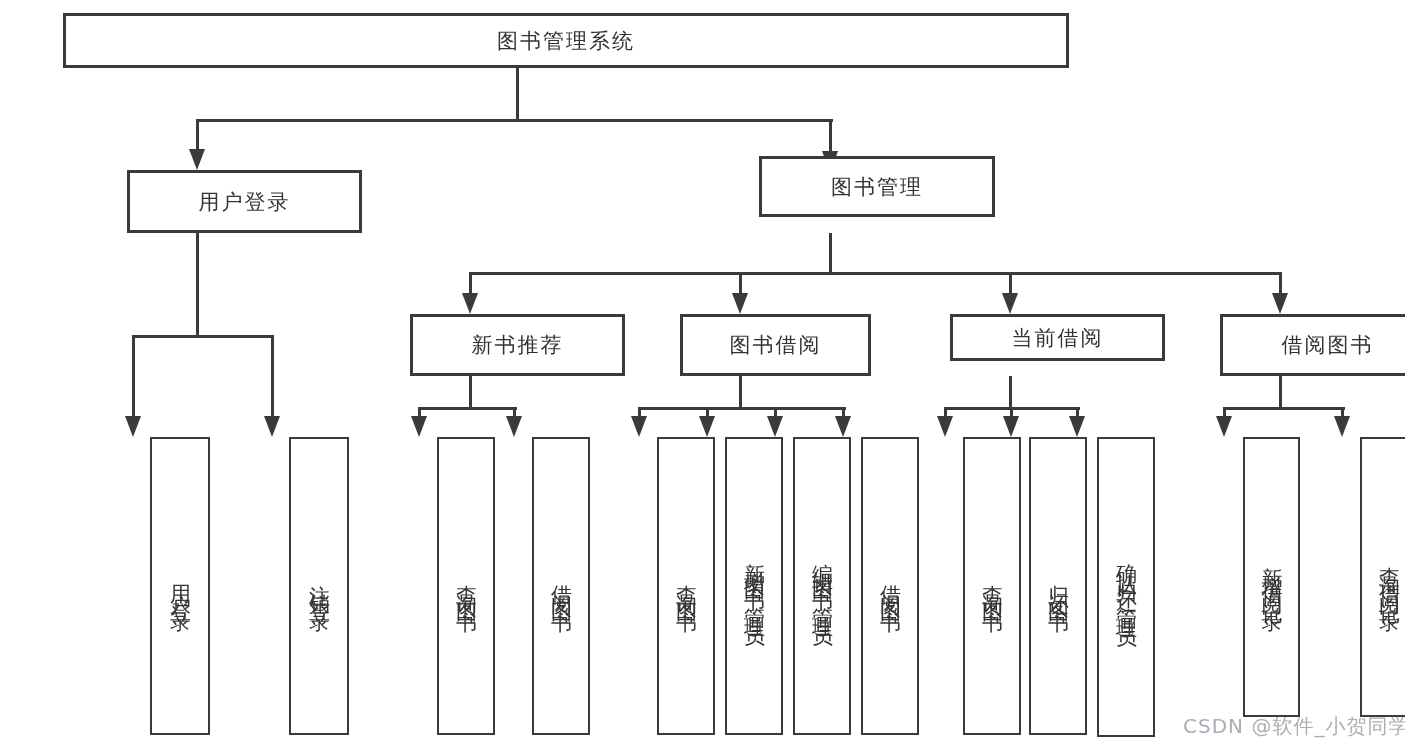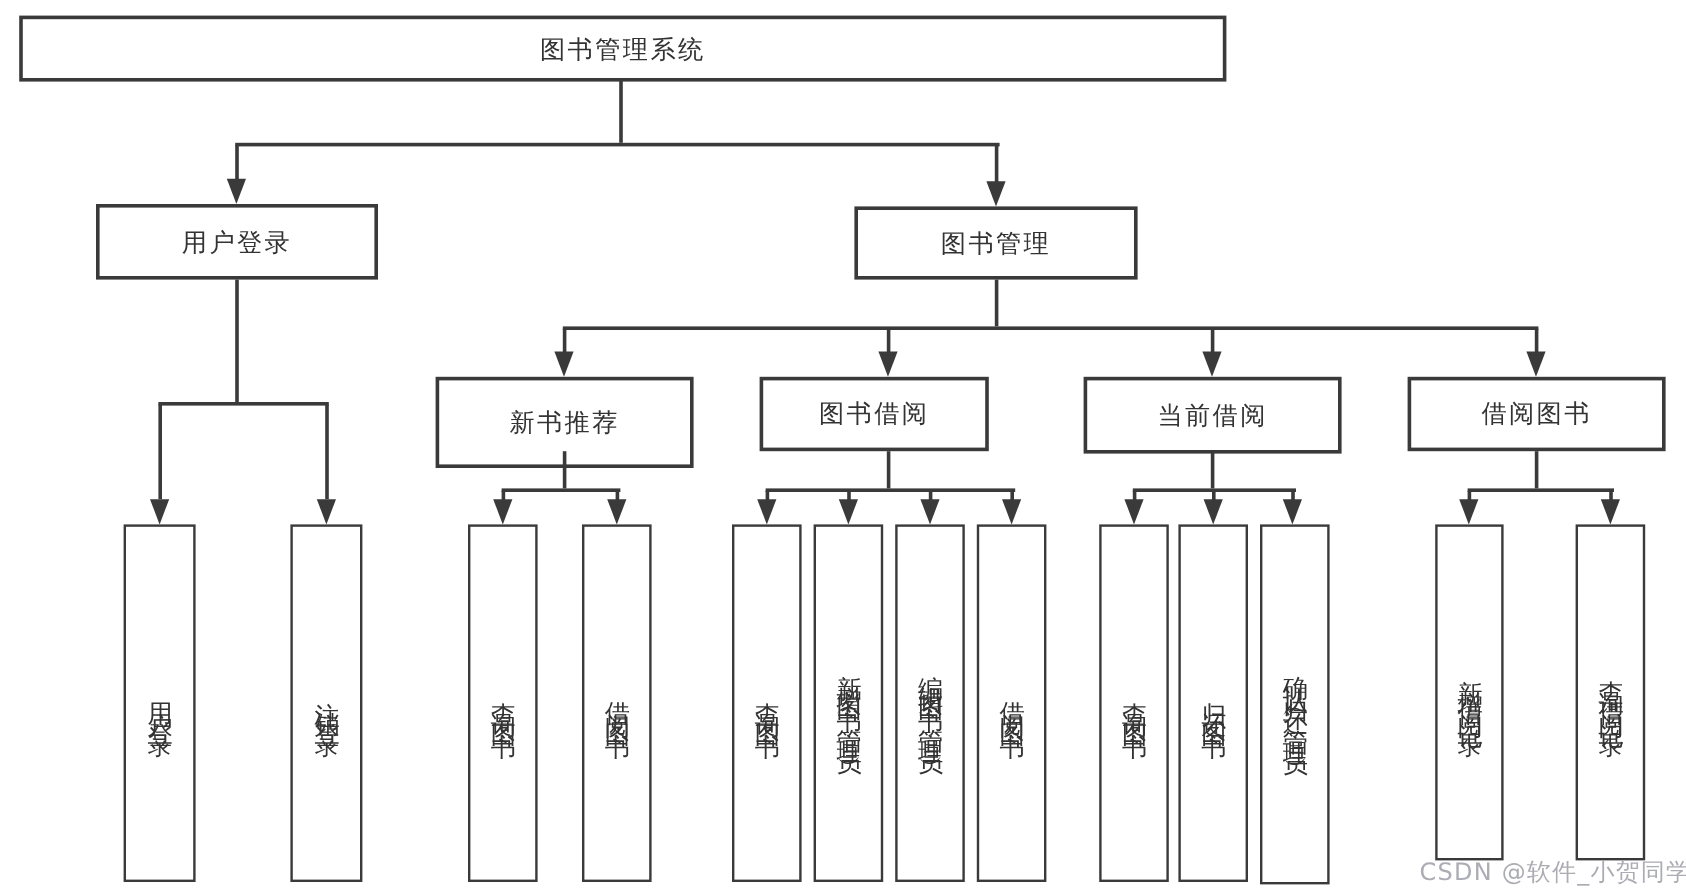--- a/index.html
+++ b/index.html
@@ -16,20 +16,21 @@
     box-sizing: border-box;
     background: #ffffff;
     border: 3px solid #3a3a3a;
     display: flex;
     align-items: center;
     justify-content: center;
     color: #333333;
     font-size: 21px;
     letter-spacing: 2px;
     white-space: nowrap;
+    margin-left: 47px;
   }
   .vbox {
     border-width: 2.5px;
     writing-mode: vertical-rl;
     text-orientation: mixed;
     letter-spacing: 9px;
     line-height: 1;
     white-space: normal;
   }
   .hline, .vline, .stem {
@@ -66,43 +67,43 @@
   <div class="hline" style="left:196px; top:119px; width:637px;"></div>
 
   <div class="stem" style="left:196px; top:121px; height:30px;"></div>
   <div class="head" style="left:189px; top:149px;"></div>
 
   <div class="stem" style="left:829px; top:121px; height:32px;"></div>
   <div class="head" style="left:822px; top:151px;"></div>
 
   <div class="box" style="left:80px; top:170px; width:235px; height:63px;">用户登录</div>
 
-  <div class="box" style="left:712px; top:172px; width:236px; height:61px;">图书管理</div>
+  <div class="box" style="left:712px; top:156px; width:236px; height:61px;">图书管理</div>
 
   <div class="vline" style="left:196px; top:233px; height:102px;"></div>
   <div class="hline" style="left:132px; top:335px; width:142px;"></div>
   <div class="stem" style="left:132px; top:337px; height:79px;"></div>
   <div class="head" style="left:125px; top:416px;"></div>
   <div class="stem" style="left:271px; top:337px; height:79px;"></div>
   <div class="head" style="left:264px; top:416px;"></div>
 
   <div class="vline" style="left:829px; top:233px; height:39px;"></div>
   <div class="hline" style="left:469px; top:272px; width:813px;"></div>
   <div class="stem" style="left:469px; top:274px; height:20px;"></div>
   <div class="head" style="left:462px; top:293px;"></div>
   <div class="stem" style="left:739px; top:274px; height:20px;"></div>
   <div class="head" style="left:732px; top:293px;"></div>
   <div class="stem" style="left:1009px; top:274px; height:20px;"></div>
   <div class="head" style="left:1002px; top:293px;"></div>
   <div class="stem" style="left:1279px; top:274px; height:20px;"></div>
   <div class="head" style="left:1272px; top:293px;"></div>
 
-  <div class="box" style="left:363px; top:314px; width:215px; height:76px;">新书推荐</div>
+  <div class="box" style="left:363px; top:314px; width:215px; height:62px;">新书推荐</div>
   <div class="box" style="left:633px; top:314px; width:191px; height:62px;">图书借阅</div>
-  <div class="box" style="left:903px; top:314px; width:215px; height:64px;">当前借阅</div>
+  <div class="box" style="left:903px; top:314px; width:215px; height:47px;">当前借阅</div>
   <div class="box" style="left:1173px; top:314px; width:215px; height:62px;">借阅图书</div>
 
   <div class="vline" style="left:469px; top:376px; height:31px;"></div>
   <div class="hline" style="left:418px; top:407px; width:99px;"></div>
   <div class="stem" style="left:418px; top:409px; height:8px;"></div>
   <div class="head" style="left:411px; top:416px;"></div>
   <div class="stem" style="left:513px; top:409px; height:8px;"></div>
   <div class="head" style="left:506px; top:416px;"></div>
 
   <div class="vline" style="left:739px; top:376px; height:31px;"></div>

